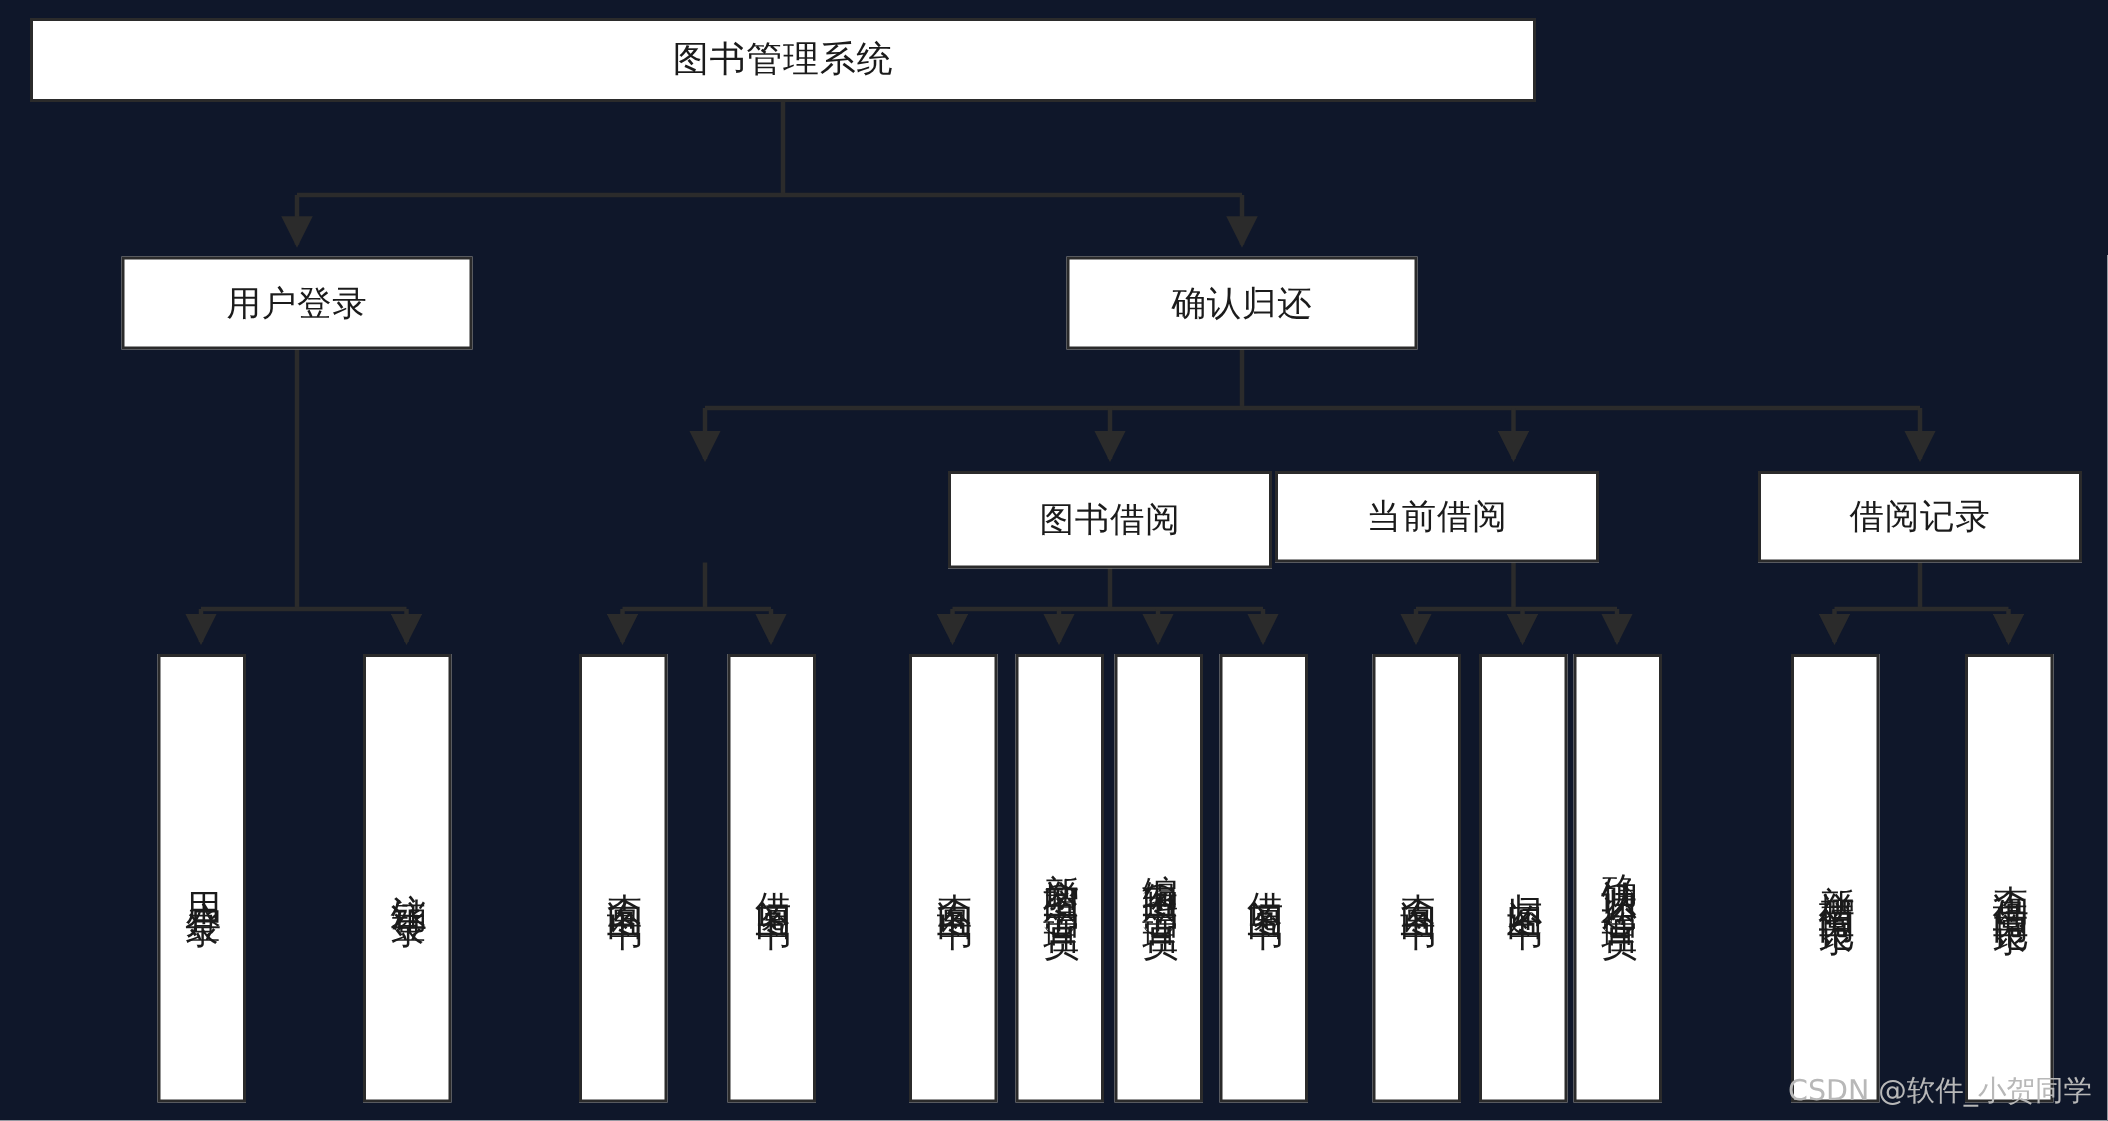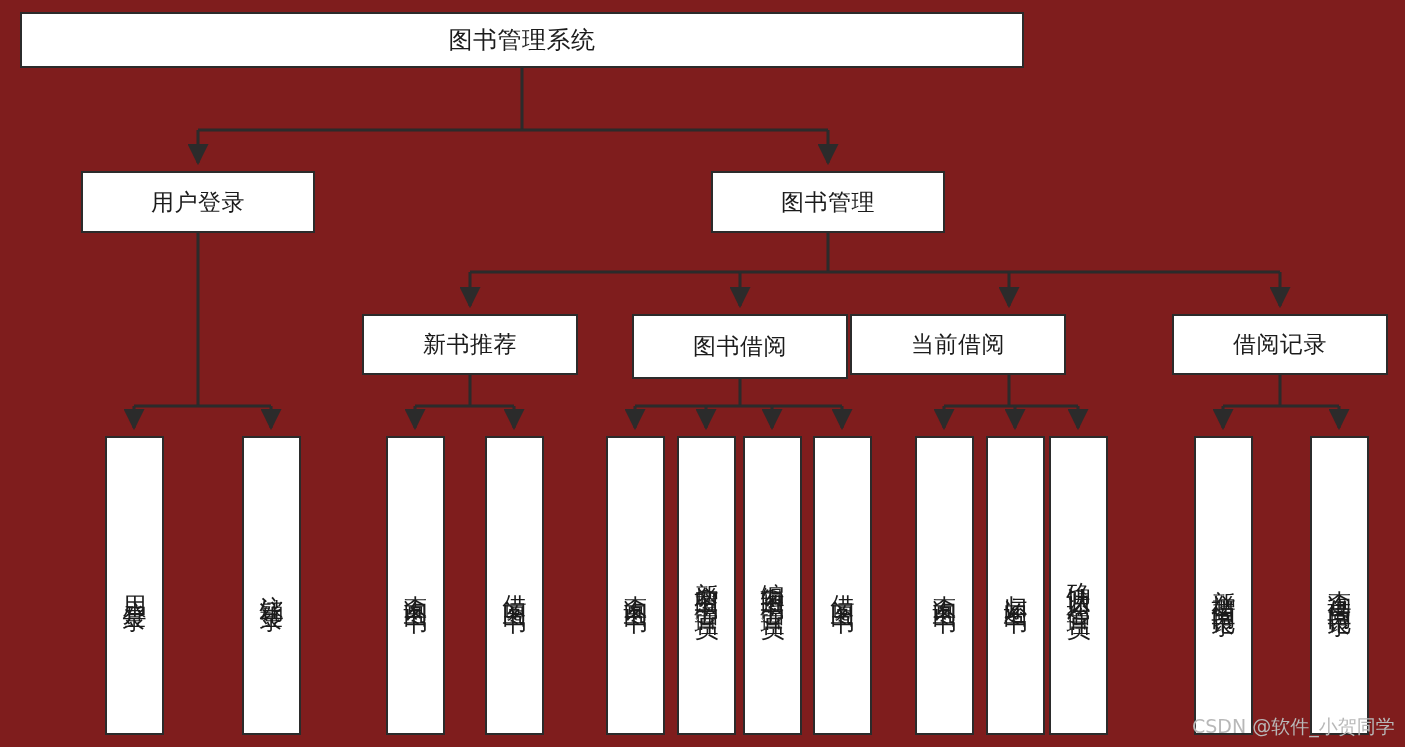--- a/index.html
+++ b/index.html
@@ -7,21 +7,21 @@
     padding: 0;
     background: #ffffff;
   }
   body {
     font-family: "Liberation Sans", "DejaVu Sans", sans-serif;
   }
   #canvas {
     position: relative;
     width: 1405px;
     height: 747px;
-    background: #7f1d1d;
+    background: #0f172a;
     overflow: hidden;
   }
   #edges {
     position: absolute;
     left: 0;
     top: 0;
     width: 1405px;
     height: 747px;
   }
   .node {
@@ -125,26 +125,23 @@
   </svg>
 
   <div class="node h root" style="left:20px; top:12px; width:1004px; height:56px;">
     <span class="label">图书管理系统</span>
   </div>
 
   <div class="node h" style="left:81px; top:171px; width:234px; height:62px;">
     <span class="label">用户登录</span>
   </div>
   <div class="node h" style="left:711px; top:171px; width:234px; height:62px;">
-    <span class="label">图书管理</span>
+    <span class="label">确认归还</span>
   </div>
 
-  <div class="node h" style="left:362px; top:314px; width:216px; height:61px;">
-    <span class="label">新书推荐</span>
-  </div>
   <div class="node h" style="left:632px; top:314px; width:216px; height:65px;">
     <span class="label">图书借阅</span>
   </div>
   <div class="node h" style="left:850px; top:314px; width:216px; height:61px;">
     <span class="label">当前借阅</span>
   </div>
   <div class="node h" style="left:1172px; top:314px; width:216px; height:61px;">
     <span class="label">借阅记录</span>
   </div>
 

